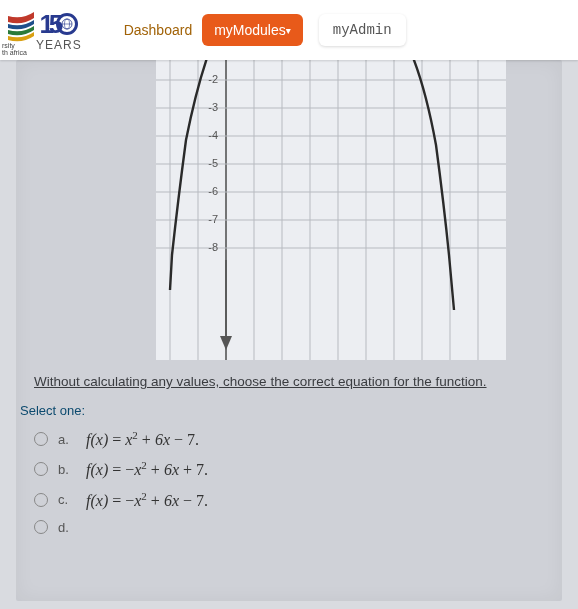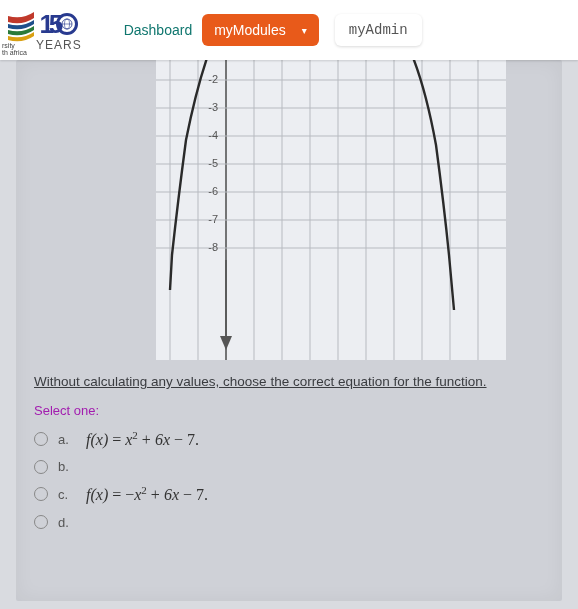--- a/index.html
+++ b/index.html
@@ -28,24 +28,24 @@
   .logo-num { font-size: 26px; font-weight: 700; letter-spacing: -3px; color: #283a8f; display:flex; align-items:center;}
   .logo-num .one { margin-right:-2px;}
   .logo-num .five { margin-right:-4px;}
   .logo-globe {
     width: 22px; height: 22px; border: 3px solid #283a8f; border-radius: 50%;
     display:inline-flex; align-items:center; justify-content:center; font-size:9px;
   }
   .logo-years { font-size: 12px; letter-spacing: 1px; color: #555; margin-top:-2px;}
   .logo-sub { position:absolute; left:2px; top:42px; font-size:7px; color:#444; line-height:1;}
   .navs { display: flex; align-items: center; gap: 6px; margin-left: 30px; }
-  .nav-link { font-size: 14px; color: #0f766e; padding: 6px 4px; }
+  .nav-link { font-size: 14px; color: #a16207; padding: 6px 4px; }
   .nav-btn {
     background: #e85a1a; color: #fff; padding: 8px 12px; border-radius: 6px;
-    font-size: 14px; display: flex; align-items: center; gap: 16px; cursor: pointer;
+    font-size: 14px; display: flex; align-items: center; gap: 0; cursor: pointer;
   }
   .nav-btn2 {
     background: #fff; color: #555; padding: 8px 14px; border-radius: 6px;
     font-size: 14px; box-shadow: 0 1px 3px rgba(0,0,0,0.15); margin-left: 10px; cursor: pointer; font-family: Liberation Mono, monospace;
   }
   .chev { font-size: 10px; }
 
   .content-shadow {
     position: absolute;
     top: 60px; left: 16px; right: 16px; bottom: 8px;
@@ -63,21 +63,21 @@
   .graph-svg { position:absolute; top:0; left:0; }
   .axis-num {
     position: absolute; font-size: 11px; color: #555;
     text-align: right; width: 20px;
   }
 
   .qtext {
     margin: 14px 18px 0 18px;
     font-size: 13.5px; color: #3a3c40; text-decoration: underline;
   }
-  .select-one { margin: 14px 18px 6px 18px; font-size: 13px; color: #a21caf; }
+  .select-one { margin: 14px 18px 6px 4px; font-size: 13px; color: #0c4a6e; }
   .options { margin: 0 18px; }
   .opt {
     display: flex; align-items: center; gap: 10px;
     font-size: 14px; color: #444; padding: 5px 0;
   }
   .radio {
     width: 14px; height: 14px; border: 1.5px solid #888; border-radius: 50%;
     flex-shrink: 0; cursor: pointer;
   }
   .opt-letter { width: 18px; color: #555; font-size: 13px;}
@@ -179,20 +179,23 @@
       <span class="radio"></span>
       <span class="opt-letter">a.</span>
       <span class="math">
         <span>f(x)</span><span class="rm"> = </span><span>x</span><sup>2</sup><span class="rm"> </span><span class="rm">+</span><span class="rm"> </span><span>6x</span><span class="rm"> </span><span class="rm">−</span><span class="rm"> </span><span class="rm">7</span><span class="rm">.</span>
       </span>
     </div>
 
     <div class="opt">
       <span class="radio"></span>
       <span class="opt-letter">b.</span>
+      <span class="math">
+        <span>f(x)</span><span class="rm"> = −</span><span>x</span><sup>2</sup><span class="rm"> </span><span class="rm">+</span><span class="rm"> </span><span>6x</span><span class="rm"> </span><span class="rm">+</span><span class="rm"> </span><span class="rm">7</span><span class="rm">.</span>
+      </span>
     </div>
 
     <div class="opt">
       <span class="radio"></span>
       <span class="opt-letter">c.</span>
       <span class="math">
         <span>f(x)</span><span class="rm"> = −</span><span>x</span><sup>2</sup><span class="rm"> </span><span class="rm">+</span><span class="rm"> </span><span>6x</span><span class="rm"> </span><span class="rm">−</span><span class="rm"> </span><span class="rm">7</span><span class="rm">.</span>
       </span>
     </div>
 

